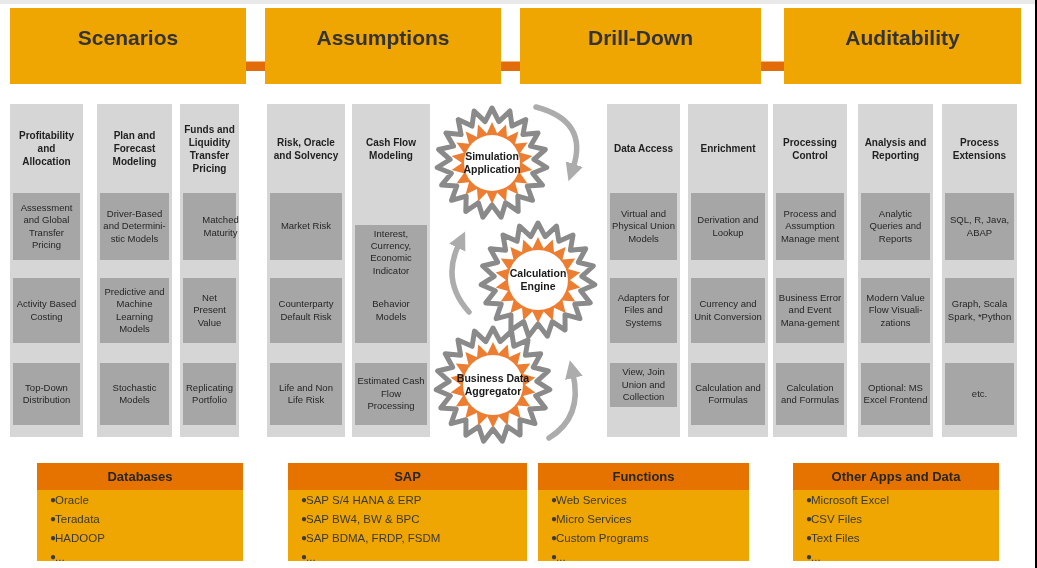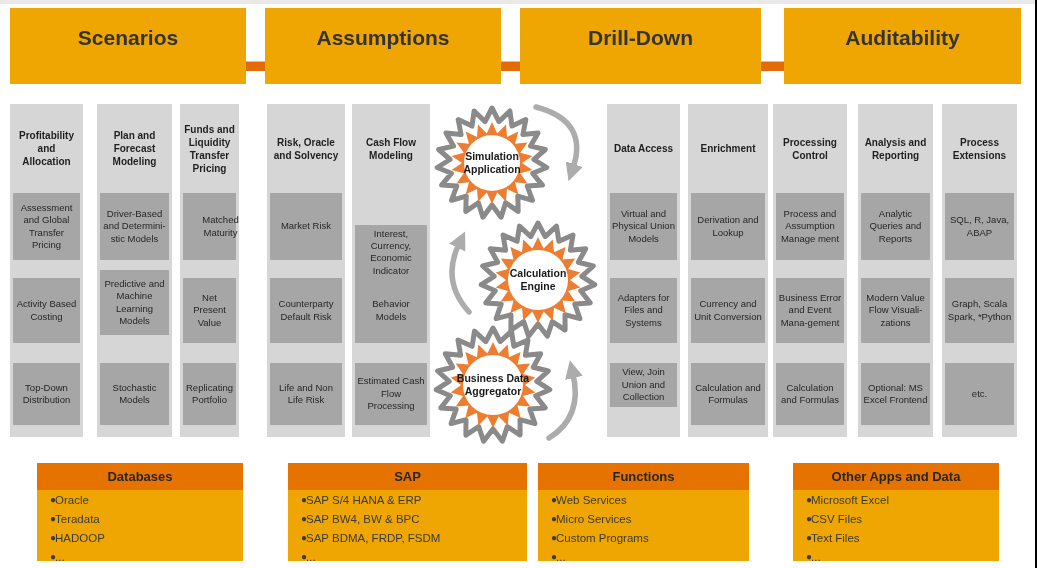--- a/index.html
+++ b/index.html
@@ -68,21 +68,21 @@
   <div id="columns">
       <div class="col" style="left: 10px; width: 73px;">
         <div class="col-head">Profitability and Allocation</div>
         <div class="col-item" style="top: 89px; height: 67px;">Assessment and Global Transfer Pricing</div>
         <div class="col-item" style="top: 174px; height: 65px;">Activity Based Costing</div>
         <div class="col-item" style="top: 259px; height: 62px;">Top-Down Distribution</div>
       </div>
       <div class="col" style="left: 97px; width: 75px;">
         <div class="col-head">Plan and Forecast Modeling</div>
         <div class="col-item" style="top: 89px; height: 67px;">Driver-Based and Determini-stic Models</div>
-        <div class="col-item" style="top: 166px; height: 65px;">Predictive and Machine Learning Models</div>
+        <div class="col-item" style="top: 174px; height: 65px;">Predictive and Machine Learning Models</div>
         <div class="col-item" style="top: 259px; height: 62px;">Stochastic Models</div>
       </div>
       <div class="col" style="left: 180px; width: 59px;">
         <div class="col-head">Funds and Liquidity Transfer Pricing</div>
         <div class="col-item" style="top: 89px; height: 67px; padding-left: 24px;">Matched Maturity</div>
         <div class="col-item" style="top: 174px; height: 65px;">Net Present Value</div>
         <div class="col-item" style="top: 259px; height: 62px;">Replicating Portfolio</div>
       </div>
       <div class="col" style="left: 267px; width: 78px;">
         <div class="col-head">Risk, Oracle and Solvency</div>

